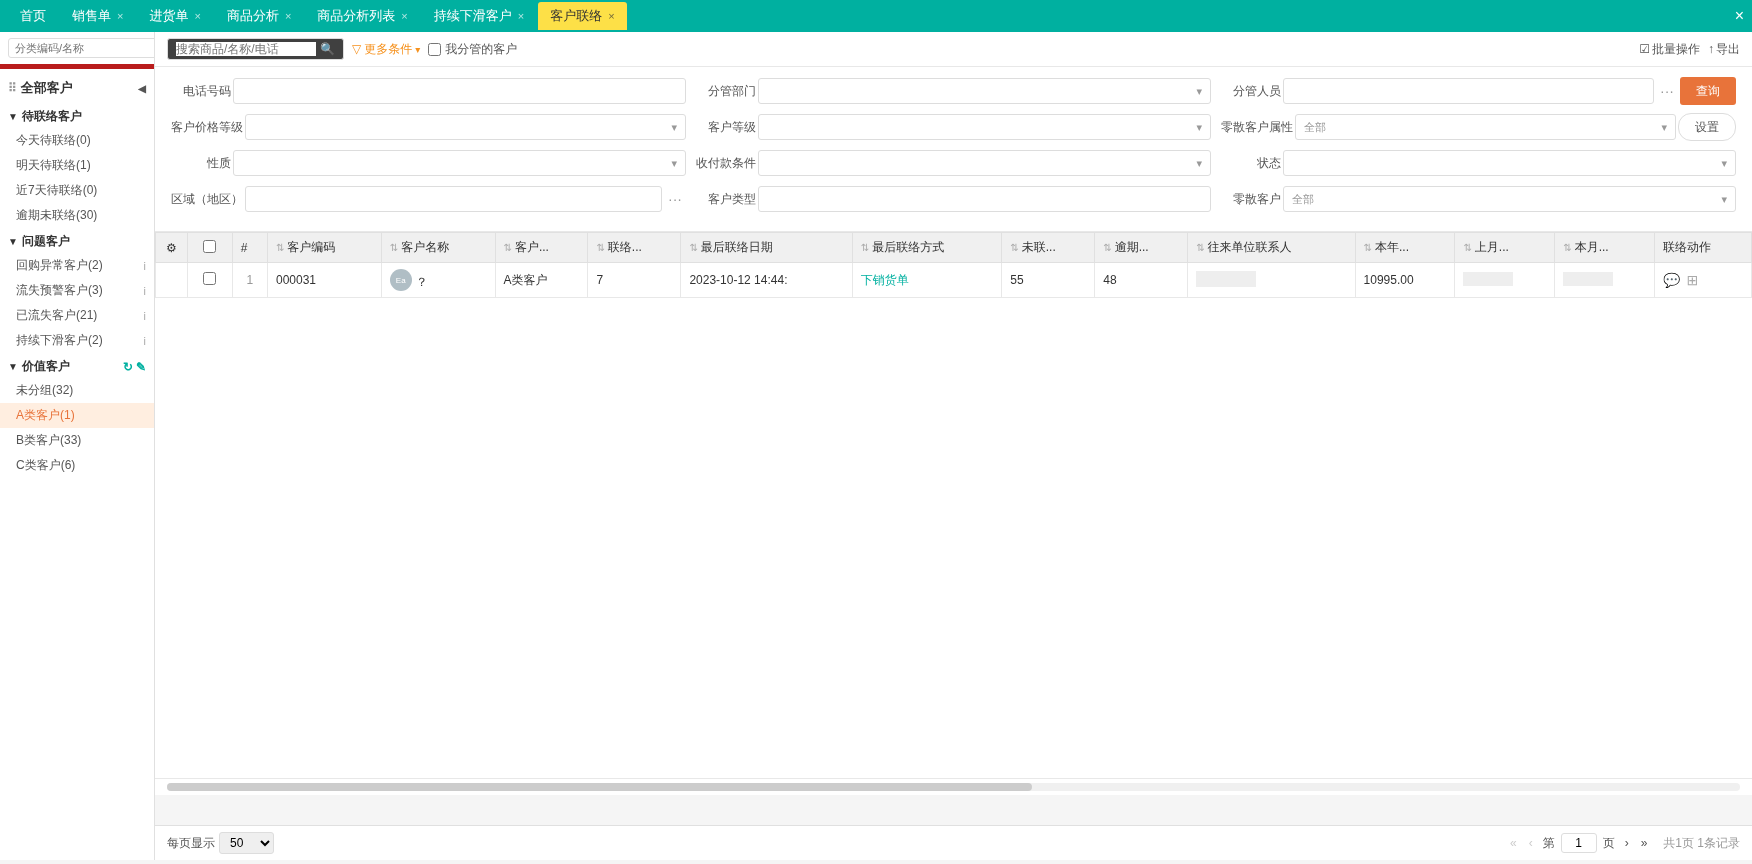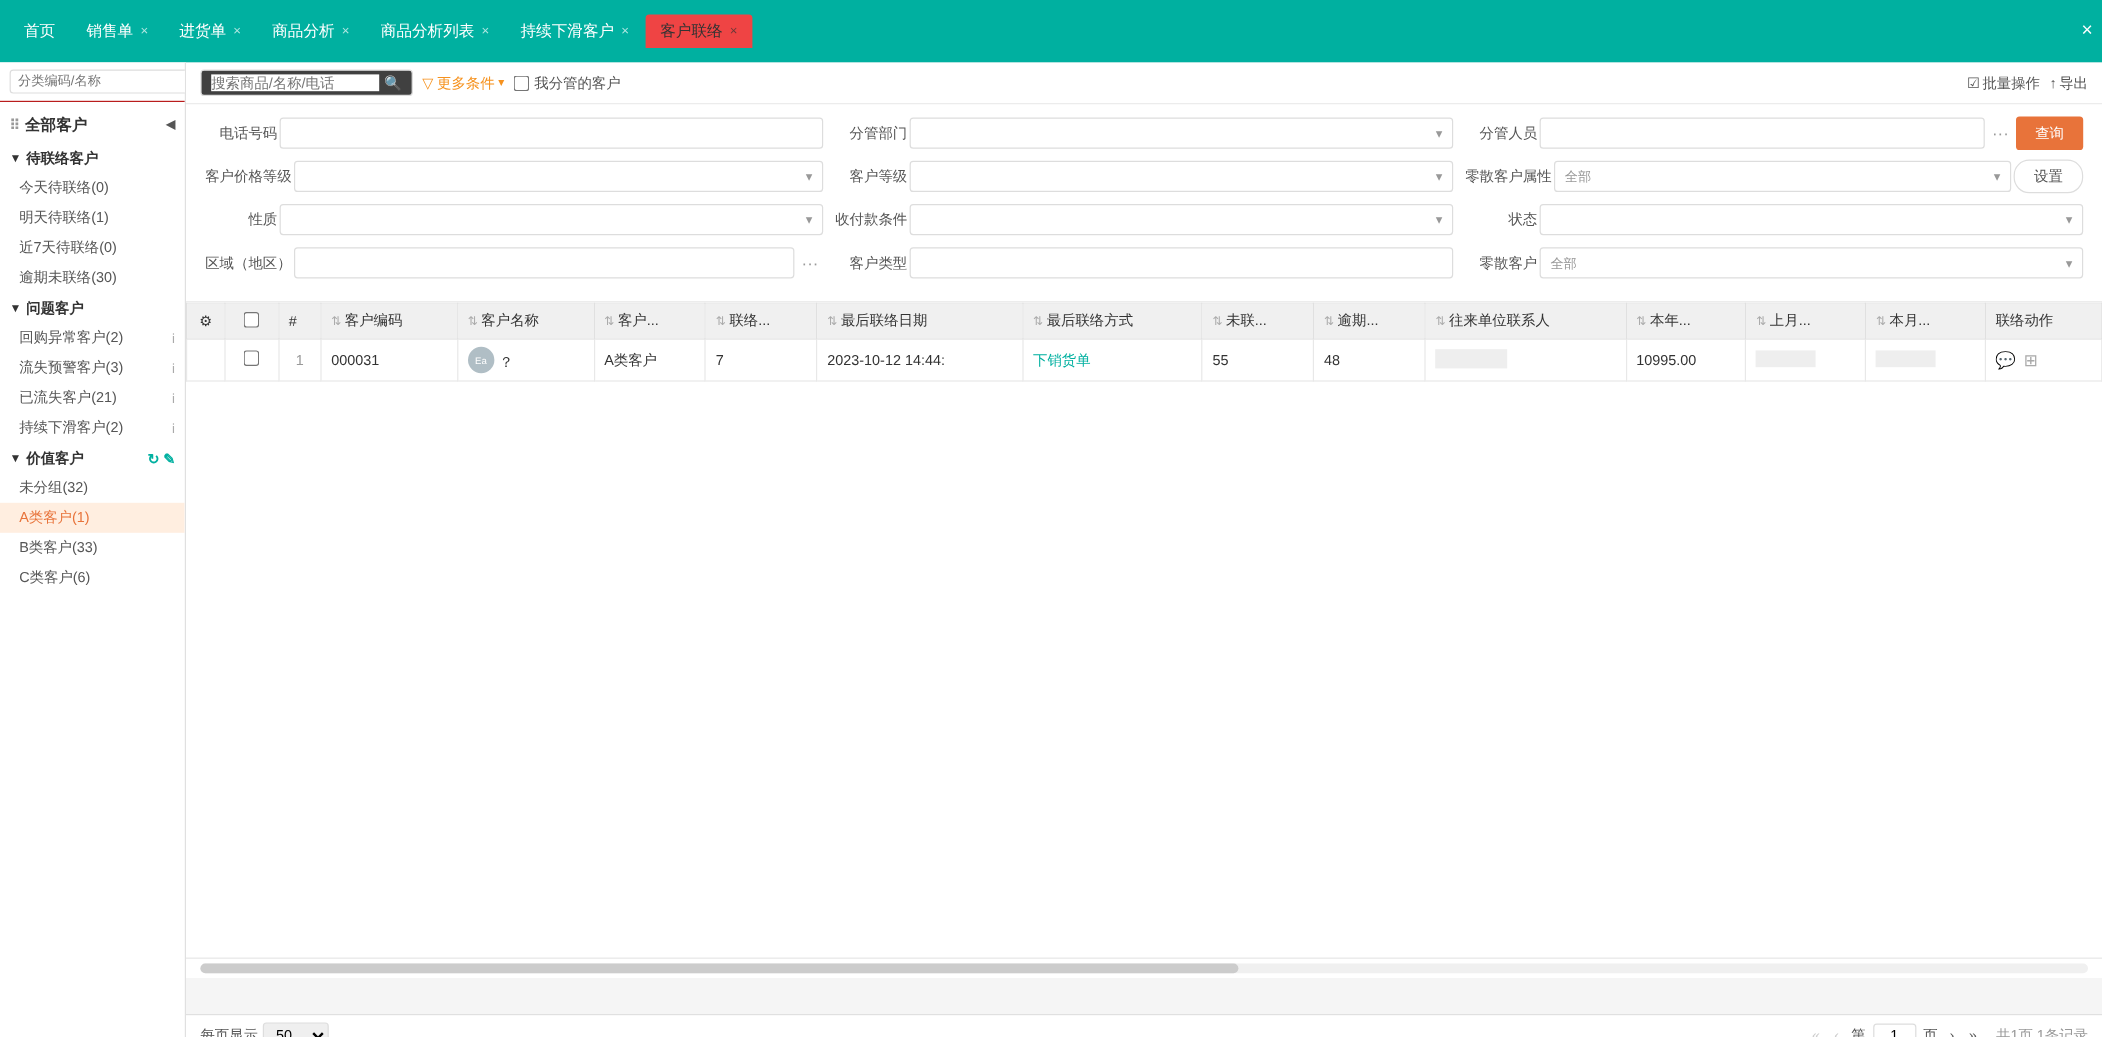--- a/index.html
+++ b/index.html
@@ -1,42 +1,42 @@
 <!DOCTYPE html>
 <html><head>
   <meta charset="utf-8">
   <style>
     * { box-sizing: border-box; margin: 0; padding: 0; }
     body { font-family: "Microsoft YaHei", sans-serif; font-size: 12px; background: #f5f5f5; color: #333; overflow: hidden; }
 
     
     .tab-bar {
-      display: flex; align-items: center; background: #00b0a0; height: 52px;
+      display: flex; align-items: center; background: #00b0a0; height: 32px;
       padding: 0 8px; gap: 2px;
     }
     .tab-item {
       display: flex; align-items: center; height: 28px; padding: 0 12px;
       color: #fff; cursor: pointer; border-radius: 3px 3px 0 0; font-size: 13px;
       gap: 6px; white-space: nowrap;
     }
-    .tab-item.active { background: #ef4444; color: #333; }
+    .tab-item.active { background: #fde047; color: #333; }
     .tab-close { font-size: 11px; cursor: pointer; opacity: 0.7; }
     .tab-bar-end { margin-left: auto; color: #fff; font-size: 16px; cursor: pointer; }
 
     
     .main-layout { display: flex; height: calc(864px - 36px); }
 
     
     .sidebar {
       width: 155px; background: #fff; border-right: 1px solid #e0e0e0;
       display: flex; flex-direction: column; flex-shrink: 0; overflow: hidden;
     }
     .sidebar-search {
       display: flex; align-items: flex-end; padding: 6px 8px;
-      border-bottom: 1px solid #b91c1c; gap: 4px;
+      border-bottom: 5px solid #b91c1c; gap: 4px;
     }
     .sidebar-search input {
       flex: 1; border: 1px solid #ddd; border-radius: 3px; padding: 3px 6px;
       font-size: 11px; color: #999; outline: none;
     }
     .sidebar-content { flex: 1; overflow-y: auto; padding: 4px 0; }
     .sidebar-item {
       padding: 4px 8px 4px 16px; cursor: pointer; color: #555; font-size: 12px;
       display: flex; align-items: center; justify-content: space-between;
     }

